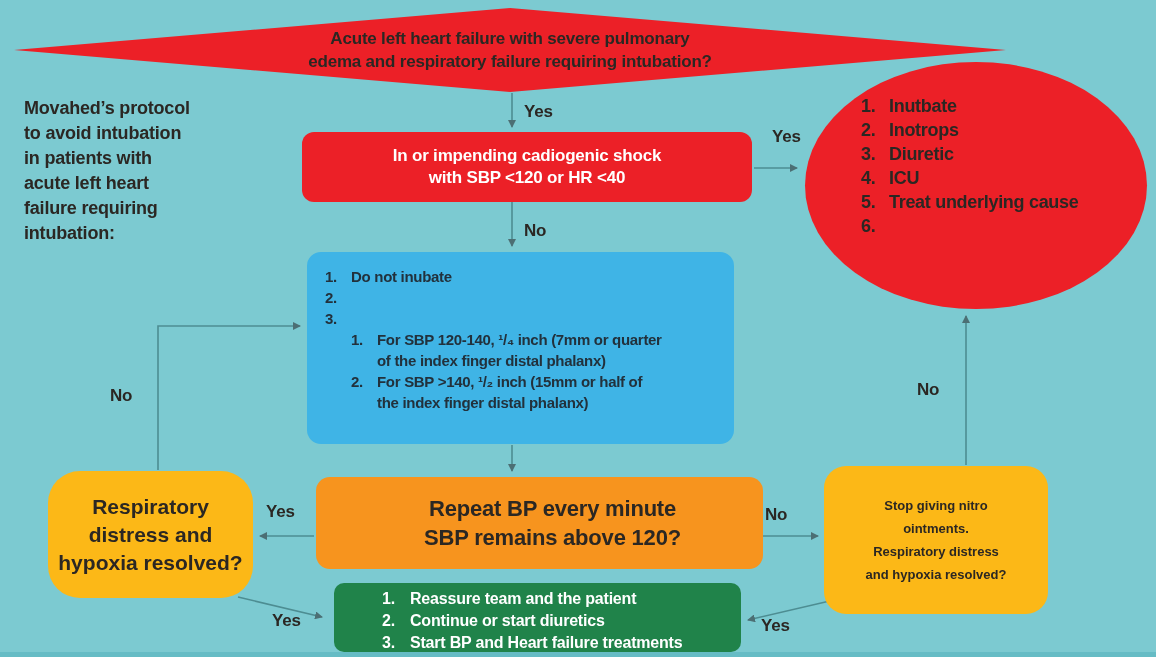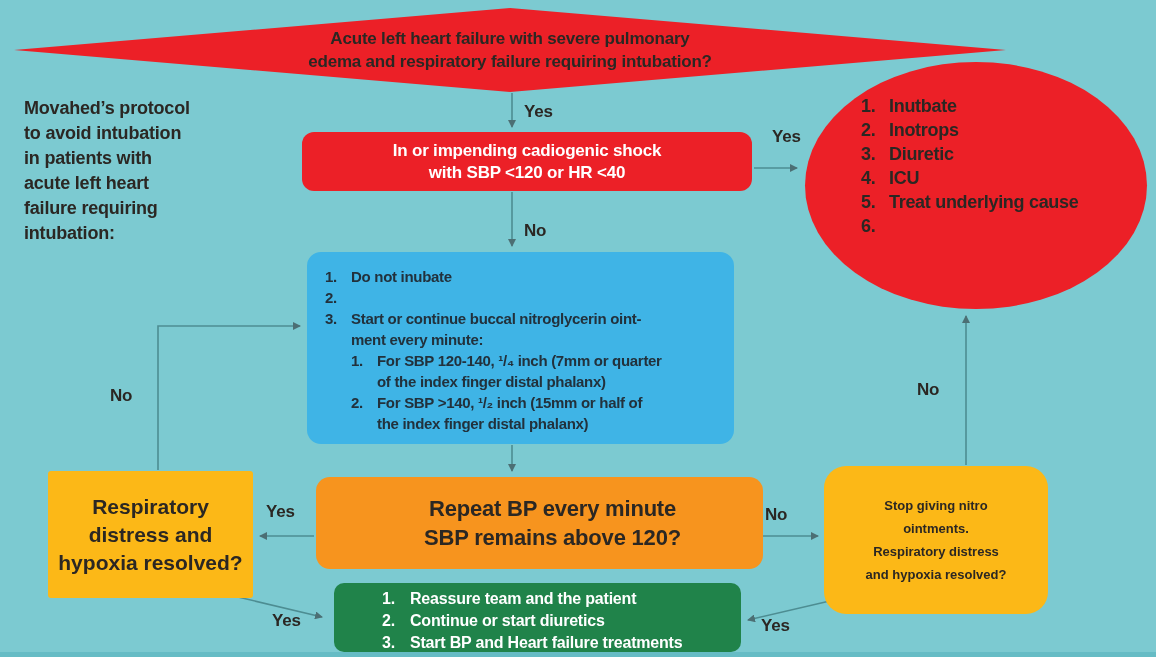--- a/index.html
+++ b/index.html
@@ -21,21 +21,21 @@
     left:14px;top:8px;width:992px;height:84px;
     background:#EC2027;
     clip-path:polygon(50% 0%,100% 50%,50% 100%,0% 50%);
     display:flex;align-items:center;justify-content:center;
   }
   .diamond .txt{font-size:17px;line-height:23px;text-align:center;letter-spacing:-0.2px;}
   
   .note{left:24px;top:96px;width:220px;font-size:18px;line-height:25px;letter-spacing:-0.2px;}
   
   .shock{
-    left:302px;top:132px;width:450px;height:59px;
+    left:302px;top:132px;width:450px;height:70px;
     background:#EC2027;border-radius:12px;
     display:flex;align-items:center;justify-content:center;
     color:#ffffff;font-size:17px;line-height:22px;text-align:center;letter-spacing:-0.2px;
   }
   
   .ellipse{
     left:805px;top:62px;width:342px;height:247px;
     background:#EC2027;border-radius:50%;
   }
   .ellipse .list{position:absolute;left:56px;top:32px;font-size:18px;line-height:24px;letter-spacing:-0.3px;}
@@ -57,21 +57,21 @@
     background:#F7941E;border-radius:14px;
     display:flex;align-items:center;justify-content:center;
     font-size:22px;line-height:29px;text-align:center;letter-spacing:-0.2px;padding-left:26px;
   }
   
   .yellow{
     background:#FCB817;
     display:flex;align-items:center;justify-content:center;
     text-align:center;
   }
-  .yellow.left{left:48px;top:471px;width:205px;height:127px;border-radius:3px;font-size:21px;line-height:28px;}
+  .yellow.left{left:48px;top:471px;width:205px;height:127px;border-radius:32px;font-size:21px;line-height:28px;}
   .yellow.right{left:824px;top:466px;width:224px;height:148px;border-radius:22px;font-size:13px;line-height:23px;}
   
   .green{
     left:334px;top:583px;width:407px;height:69px;
     background:#20834A;border-radius:10px;
     color:#ffffff;font-size:16px;line-height:22px;letter-spacing:-0.2px;
     padding:5px 0 0 48px;box-sizing:border-box;
   }
   .green .num{width:28px;flex:0 0 28px;}
   
@@ -151,22 +151,20 @@
   <div class="abs blue">
     <div class="row">
       <span class="num">1.</span>
       <span class="pl">Do not inubate</span>
     </div>
     <div class="row">
       <span class="num">2.</span>
     </div>
     <div class="row">
       <span class="num">3.</span>
-      <span class="pl">Start or continue buccal nitroglycerin oint-
-ment every minute:</span>
     </div>
     <div class="sub">
       <div class="row">
         <span class="num">1.</span>
         <span class="pl">For SBP 120-140, ¹/₄ inch (7mm or quarter
 of the index finger distal phalanx)</span>
       </div>
       <div class="row">
         <span class="num">2.</span>
         <span class="pl">For SBP &gt;140, ¹/₂ inch (15mm or half of

